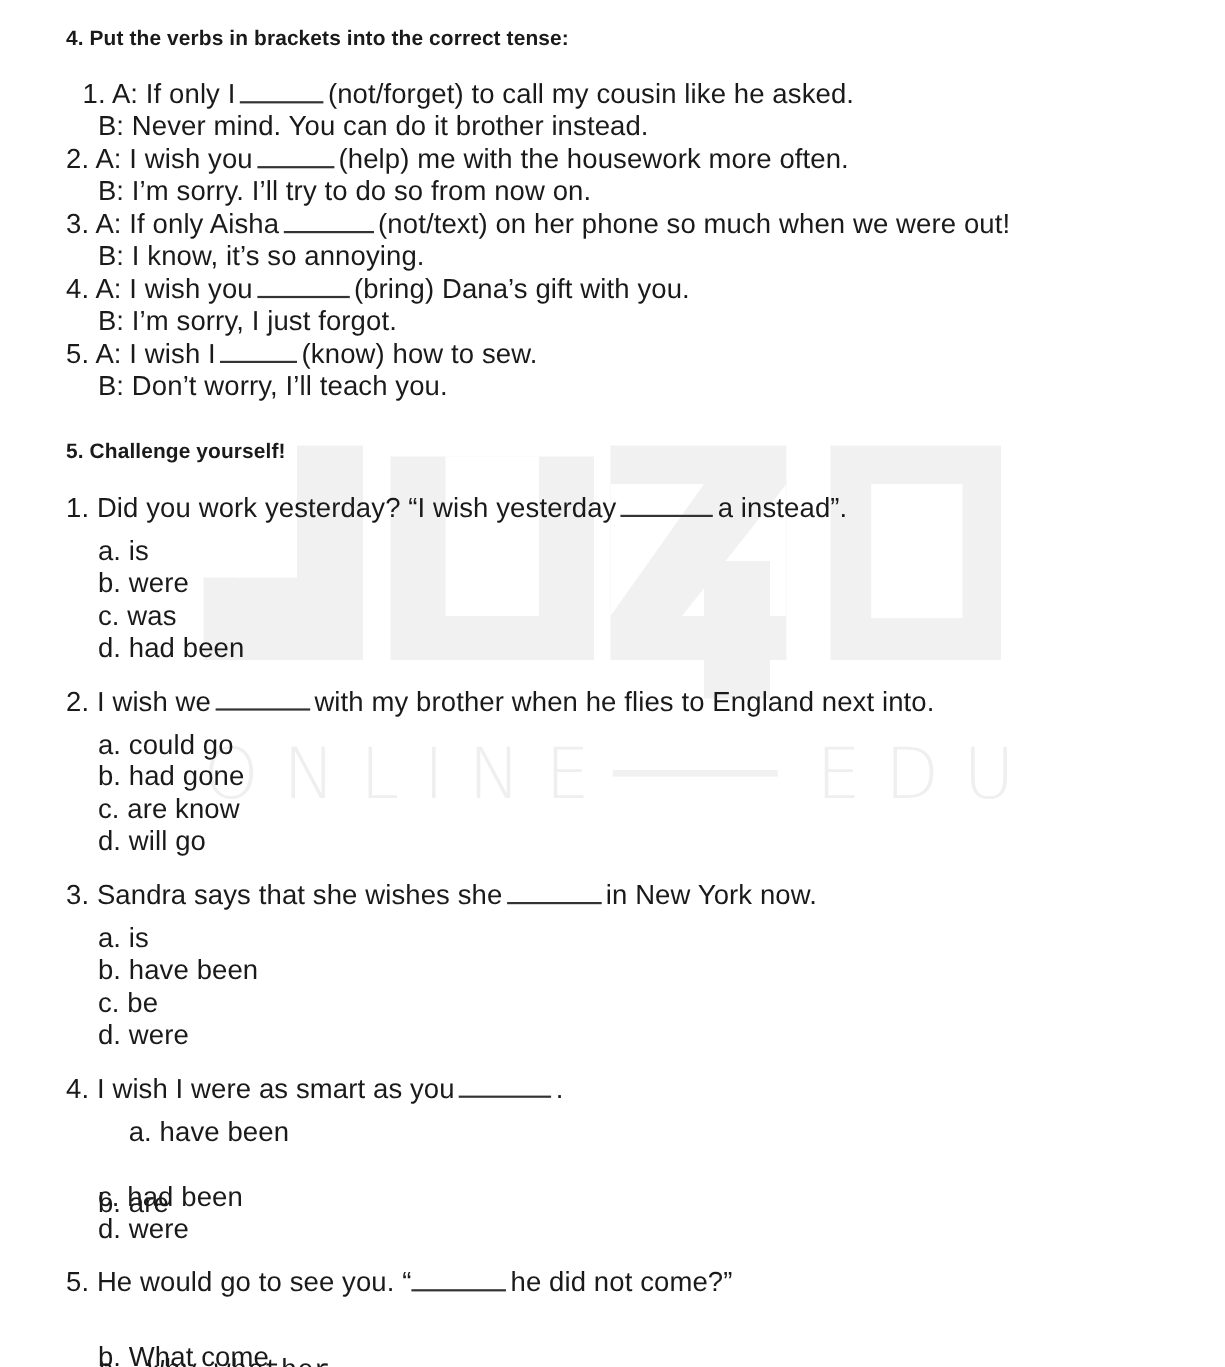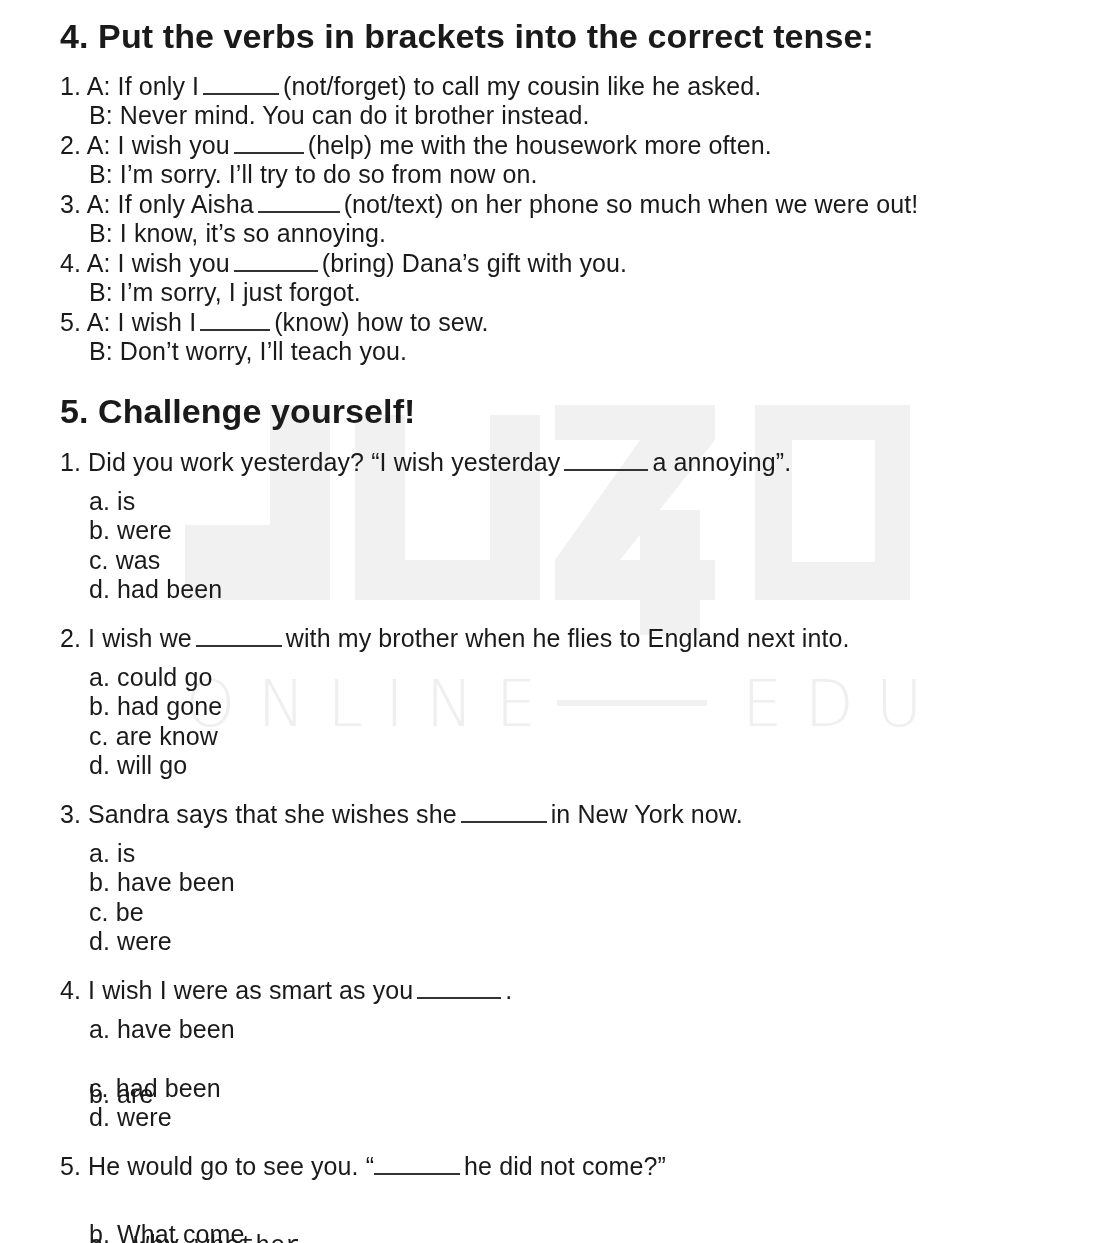--- a/index.html
+++ b/index.html
@@ -14,21 +14,21 @@
   .wm-text {
     position: absolute; z-index: 0; color: #efefef;
     font-family: "DejaVu Sans", sans-serif; font-weight: 300;
     font-size: 64px; letter-spacing: 22px; line-height: 1;
   }
   .content { position: absolute; left: 0; top: 0; width: 1114px; z-index: 1; }
   .line {
     position: absolute; left: 60px; white-space: nowrap;
     font-size: 25px; line-height: 30px; letter-spacing: 0.1px;
   }
-  .heading { font-weight: bold; font-size: 34px; }
+  .heading { font-weight: bold; font-size: 19px; }
   .indent { left: 89px; }
   .blank { display: inline-block; border-bottom: 2px solid #333; height: 20px; vertical-align: baseline; margin: 0 4px; }
 </style>
 </head>
 <body>
 
 <div>
 
   <div class="wm" style="left:270px;top:405px;width:60px;height:195px;"></div>
   <div class="wm" style="left:185px;top:525px;width:145px;height:75px;"></div>
@@ -48,21 +48,21 @@
 
   <div class="wm-text" style="left:185px;top:672px;">ONLINE</div>
   <div class="wm" style="left:557px;top:700px;width:150px;height:6px;"></div>
   <div class="wm-text" style="left:742px;top:672px;">EDU</div>
 </div>
 
 <div class="content">
 
   <div class="line heading" style="top:21px;">4. Put the verbs in brackets into the correct tense:</div>
 
-  <div class="line" style="top:71px;">
+  <div class="line" style="top:71px;margin-left:15px;">
     <span>1.  A: If only I</span><span class="blank" style="width:76px;"></span><span>(not/forget) to call my cousin like he asked.</span>
   </div>
   <div class="line indent" style="top:100px;">B: Never mind. You can do it brother instead.</div>
 
   <div class="line" style="top:130px;">
     <span>2. A: I wish you</span><span class="blank" style="width:70px;"></span><span>(help) me with the housework more often.</span>
   </div>
   <div class="line indent" style="top:159px;">B: I’m sorry. I’ll try to do so from now on.</div>
 
   <div class="line" style="top:189px;">
@@ -76,21 +76,21 @@
   <div class="line indent" style="top:277px;">B: I’m sorry, I just forgot.</div>
 
   <div class="line" style="top:307px;">
     <span>5. A: I wish I</span><span class="blank" style="width:70px;"></span><span>(know) how to sew.</span>
   </div>
   <div class="line indent" style="top:336px;">B: Don’t worry, I’ll teach you.</div>
 
   <div class="line heading" style="top:396px;">5. Challenge yourself!</div>
 
   <div class="line" style="top:447px;">
-    <span>1. Did you work yesterday? “I wish yesterday</span><span class="blank" style="width:84px;"></span><span>a annoying”.</span>
+    <span>1. Did you work yesterday? “I wish yesterday</span><span class="blank" style="width:84px;"></span><span>a instead”.</span>
   </div>
   <div class="line indent" style="top:486px;">a. is</div>
   <div class="line indent" style="top:515px;">b. were</div>
   <div class="line indent" style="top:545px;">c. was</div>
   <div class="line indent" style="top:574px;">d. had been</div>
 
   <div class="line" style="top:623px;">
     <span>2. I wish we</span><span class="blank" style="width:86px;"></span><span>with my brother when he flies to England next into.</span>
   </div>
   <div class="line indent" style="top:662px;">a. could go</div>
@@ -102,21 +102,21 @@
     <span>3. Sandra says that she wishes she</span><span class="blank" style="width:86px;"></span><span>in New York now.</span>
   </div>
   <div class="line indent" style="top:838px;">a. is</div>
   <div class="line indent" style="top:867px;">b. have been</div>
   <div class="line indent" style="top:897px;">c. be</div>
   <div class="line indent" style="top:926px;">d. were</div>
 
   <div class="line" style="top:975px;">
     <span>4. I wish I were as smart as you</span><span class="blank" style="width:84px;"></span><span>.</span>
   </div>
-  <div class="line indent" style="top:1014px;">a. have been</div>
+  <div class="line indent" style="top:1014px;margin-left:28px;">a. have been</div>
   <div class="line indent" style="top:1043px;margin-top:36px;">b. are</div>
   <div class="line indent" style="top:1073px;">c. had been</div>
   <div class="line indent" style="top:1102px;">d. were</div>
 
   <div class="line" style="top:1151px;">
     <span>5. He would go to see you. “</span><span class="blank" style="width:86px;margin-left:0;"></span><span>he did not come?”</span>
   </div>
   <div class="line indent" style="top:1232px;font-family:Liberation Mono, monospace;">a. Why whether</div>
   <div class="line indent" style="top:1219px;">b. What come</div>
 

